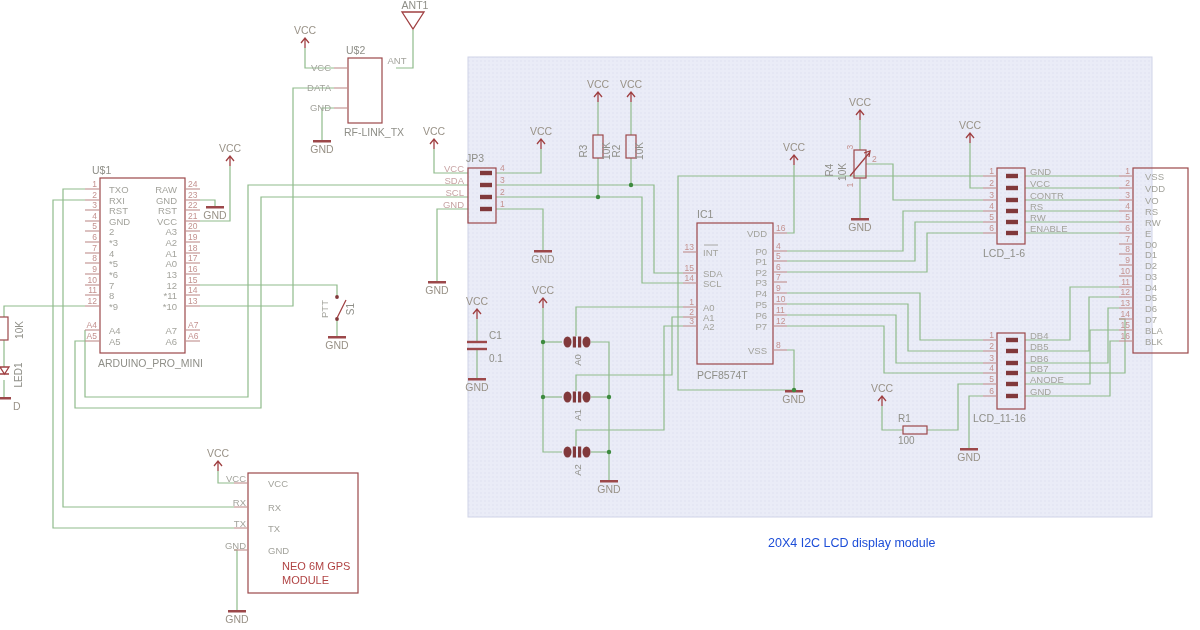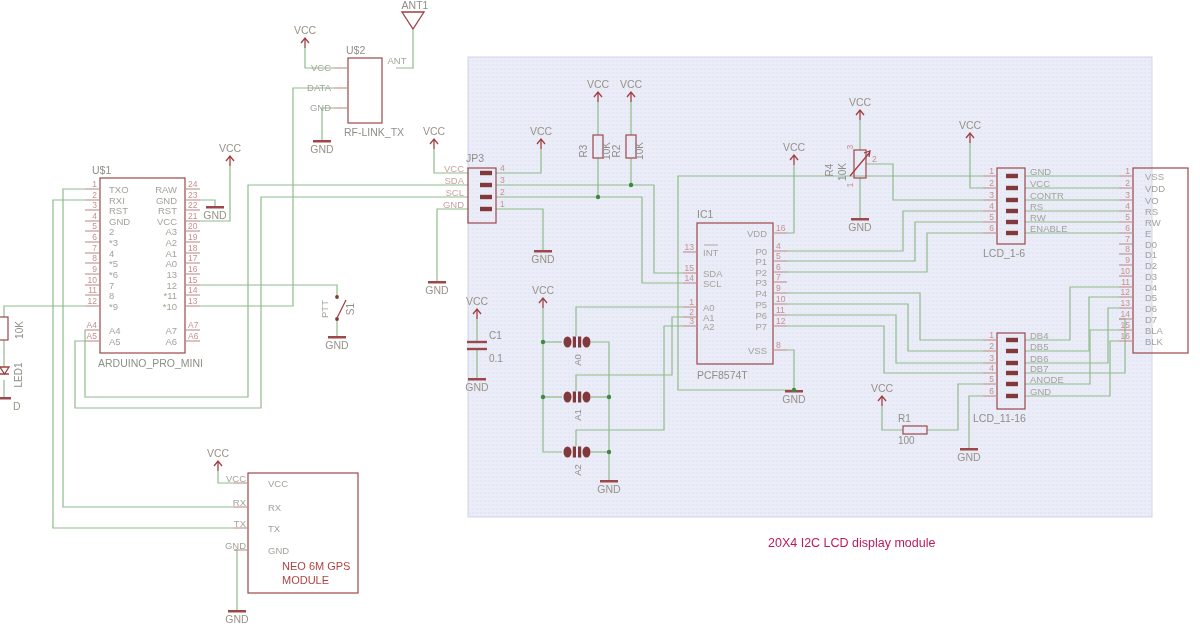--- a/index.html
+++ b/index.html
@@ -14,21 +14,21 @@
   .net2{fill:#a3a39c;}
   .pwr{fill:#999287;}
   .red{fill:#b04343;}
   .wire{stroke:#8fbb8b;stroke-width:1.2;fill:none;}
   .stub{stroke:#c08e8c;stroke-width:1.1;fill:none;}
   .body{stroke:#9c484a;stroke-width:1.2;fill:none;}
   .sym{stroke:#a04042;stroke-width:1.3;fill:none;}
   .pad{fill:#81393b;}
   .bar{fill:#9c484a;}
   .dot{fill:#3d8a3f;}
-  #caption{position:absolute;left:768px;top:536px;color:#be185d;font-size:12.5px;font-family:"Liberation Sans",sans-serif;}
+  #caption{position:absolute;left:768px;top:536px;color:#1d4ed8;font-size:12.5px;font-family:"Liberation Sans",sans-serif;}
 </style>
 </head>
 <body>
 
 <div id="stage">
 <svg width="1200" height="630" viewBox="0 0 1200 630">
 
   <defs>
     <pattern id="dots" width="4" height="4" patternUnits="userSpaceOnUse">
       <rect width="4" height="4" fill="#eaecf7"></rect>

